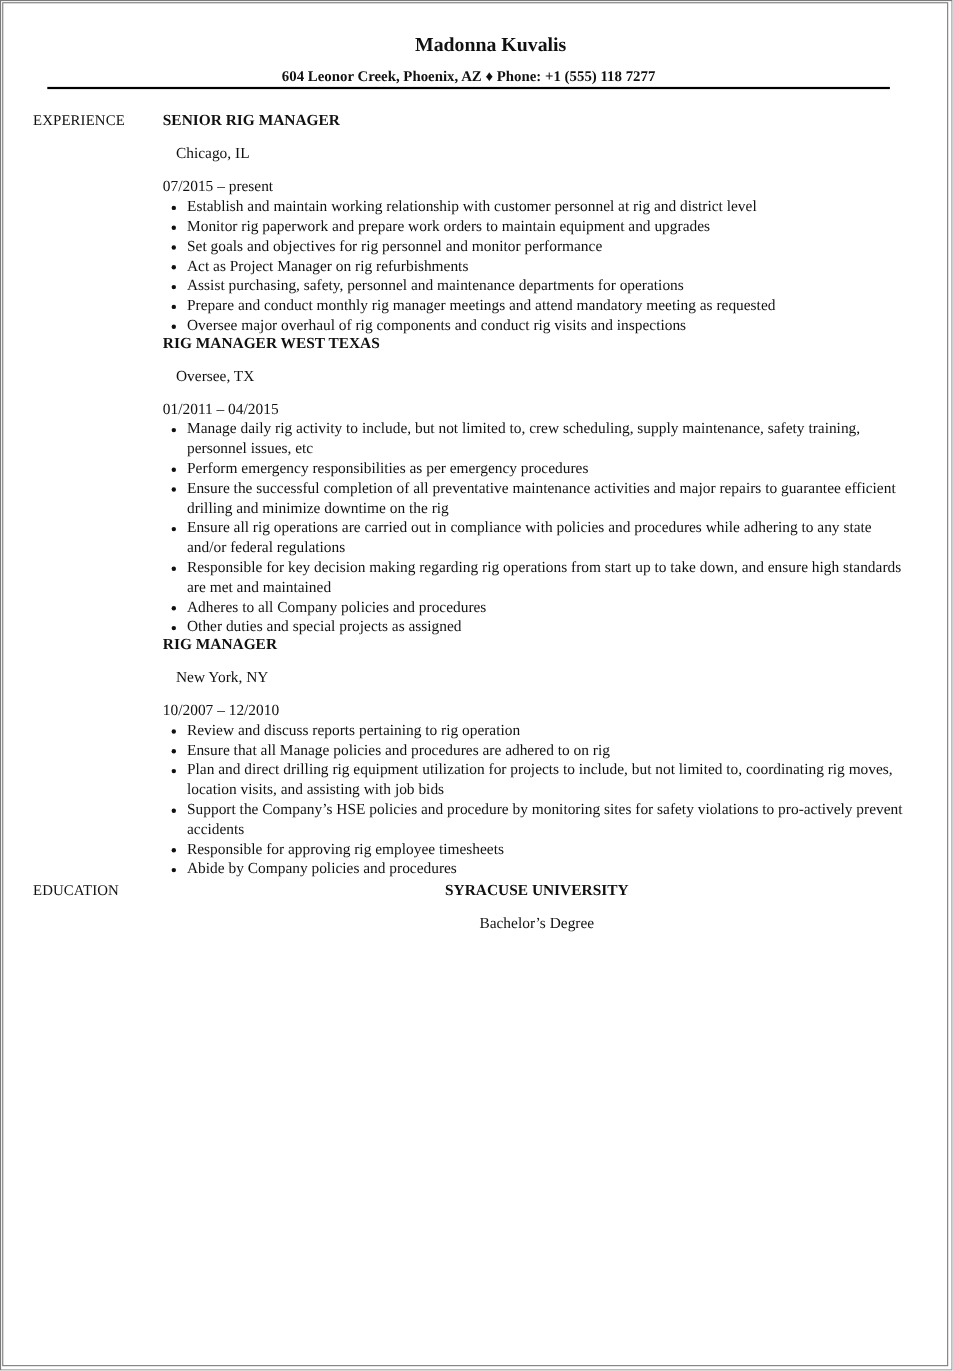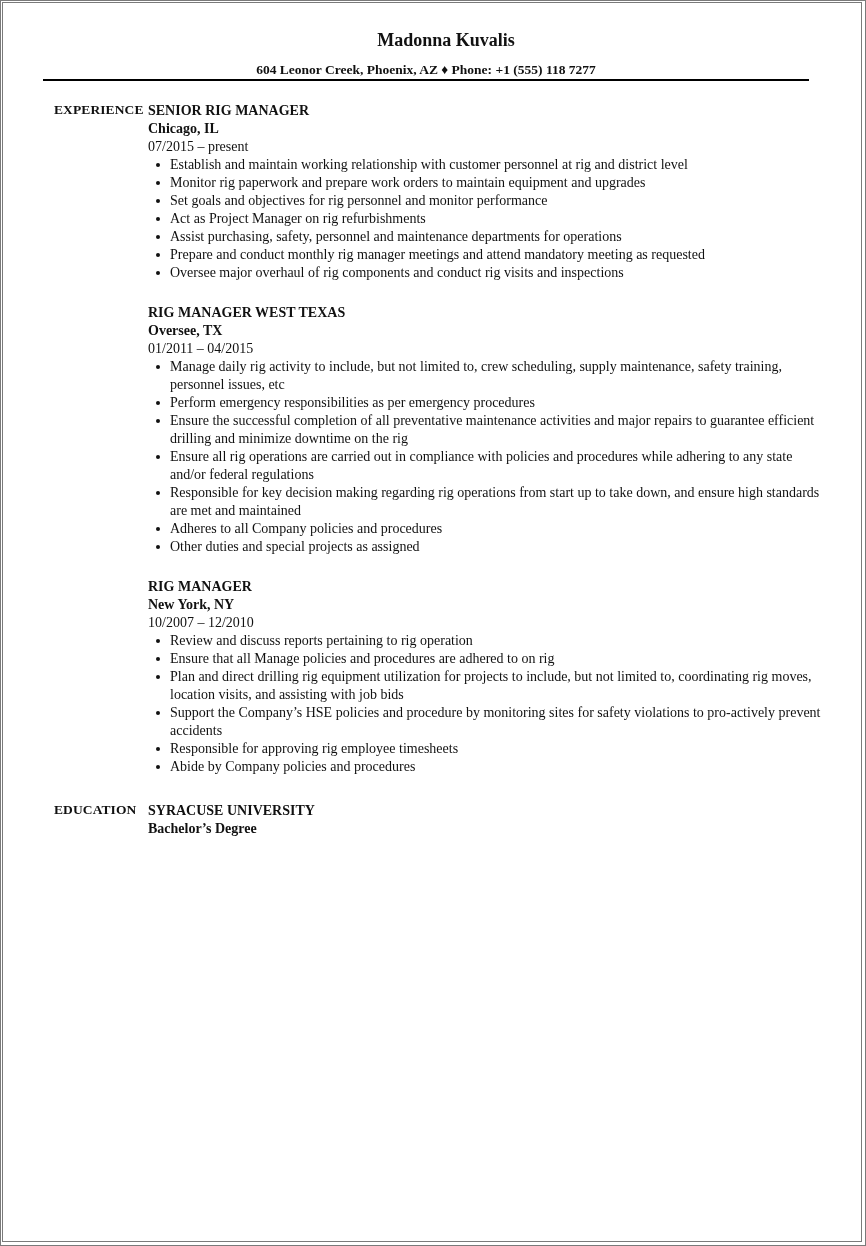--- a/index.html
+++ b/index.html
@@ -56,44 +56,44 @@
     .rule {
       position: absolute;
       top: 79px;
       left: 43px;
       width: 766px;
       height: 2px;
       background: #000;
     }
     .section-label {
       position: absolute;
-      left: 54px;
-      font-weight: bold;
+      left: 30px;
+      font-weight: normal;
       font-size: 13.5px;
       line-height: 18px;
       letter-spacing: 0.1px;
     }
     .job {
       position: absolute;
       left: 148px;
       width: 680px;
       font-size: 14px;
       line-height: 18px;
     }
     .job-title {
       font-weight: bold;
       font-size: 14px;
       line-height: 18px;
       margin: 0;
     }
     .job-location {
-      font-weight: bold;
+      font-weight: normal;
       font-size: 14px;
       line-height: 18px;
-      margin: 0;
+      margin: 12px;
     }
     .job-dates {
       font-size: 14px;
       line-height: 18px;
       margin: 0;
     }
     ul.bullets {
       list-style: none;
       margin: 0;
       padding: 0;
@@ -166,16 +166,16 @@
     <li><span class="dot"></span><span>Review and discuss reports pertaining to rig operation</span></li>
     <li><span class="dot"></span><span>Ensure that all Manage policies and procedures are adhered to on rig</span></li>
     <li><span class="dot"></span><span>Plan and direct drilling rig equipment utilization for projects to include, but not limited to, coordinating rig moves, location visits, and assisting with job bids</span></li>
     <li><span class="dot"></span><span>Support the Company’s HSE policies and procedure by monitoring sites for safety violations to pro-actively prevent accidents</span></li>
     <li><span class="dot"></span><span>Responsible for approving rig employee timesheets</span></li>
     <li><span class="dot"></span><span>Abide by Company policies and procedures</span></li>
   </ul>
 </div>
 
 <div class="section-label" style="top:801px;">EDUCATION</div>
-<div class="job" style="top:802px;">
+<div class="job" style="top:802px;text-align:center;">
   <div class="job-title">SYRACUSE UNIVERSITY</div>
   <div class="job-location">Bachelor’s Degree</div>
 </div>
 
 </body></html>

